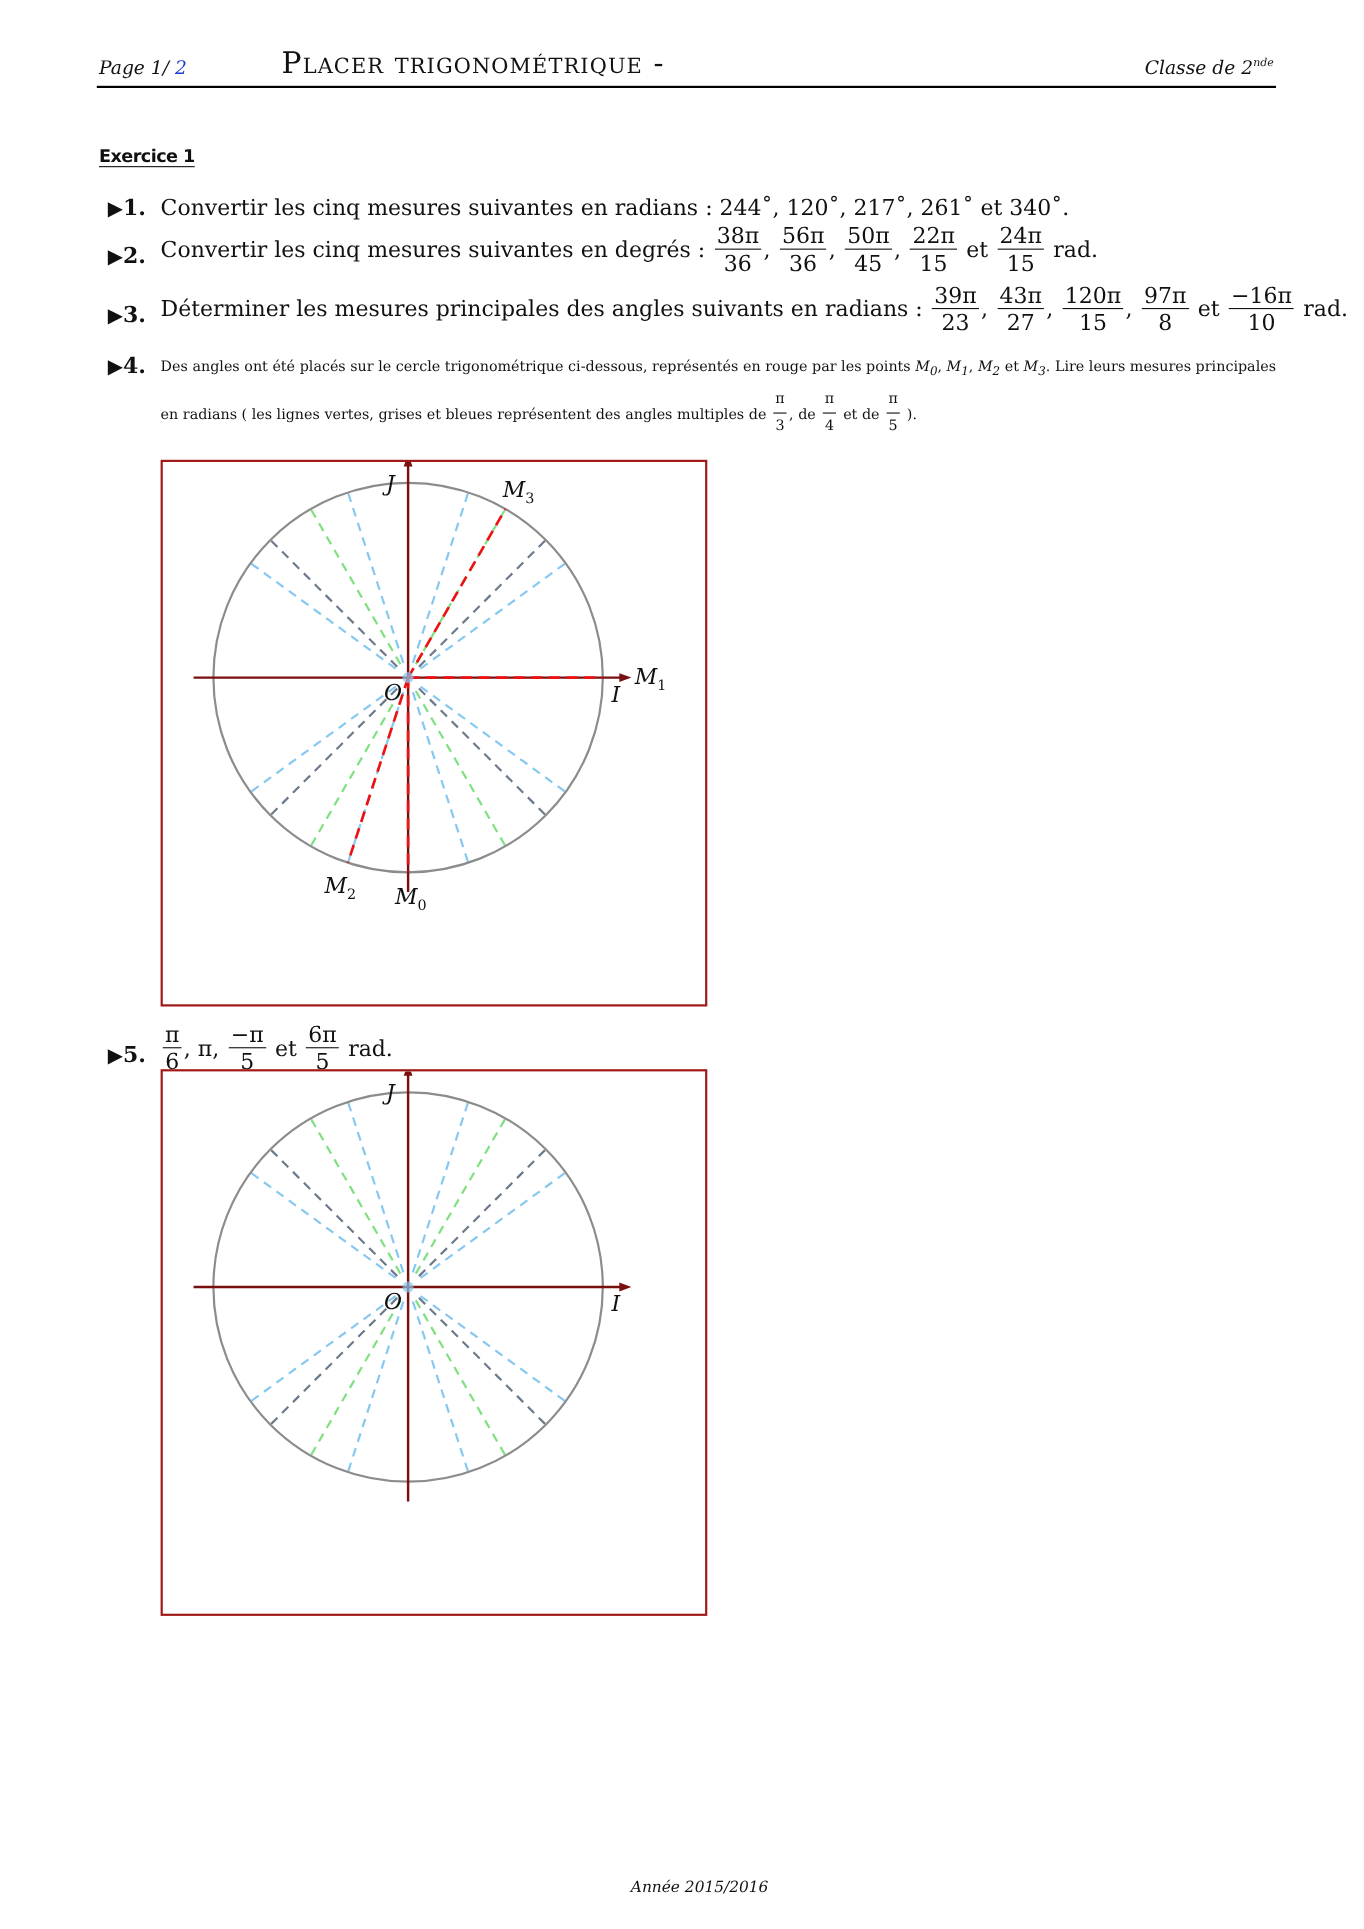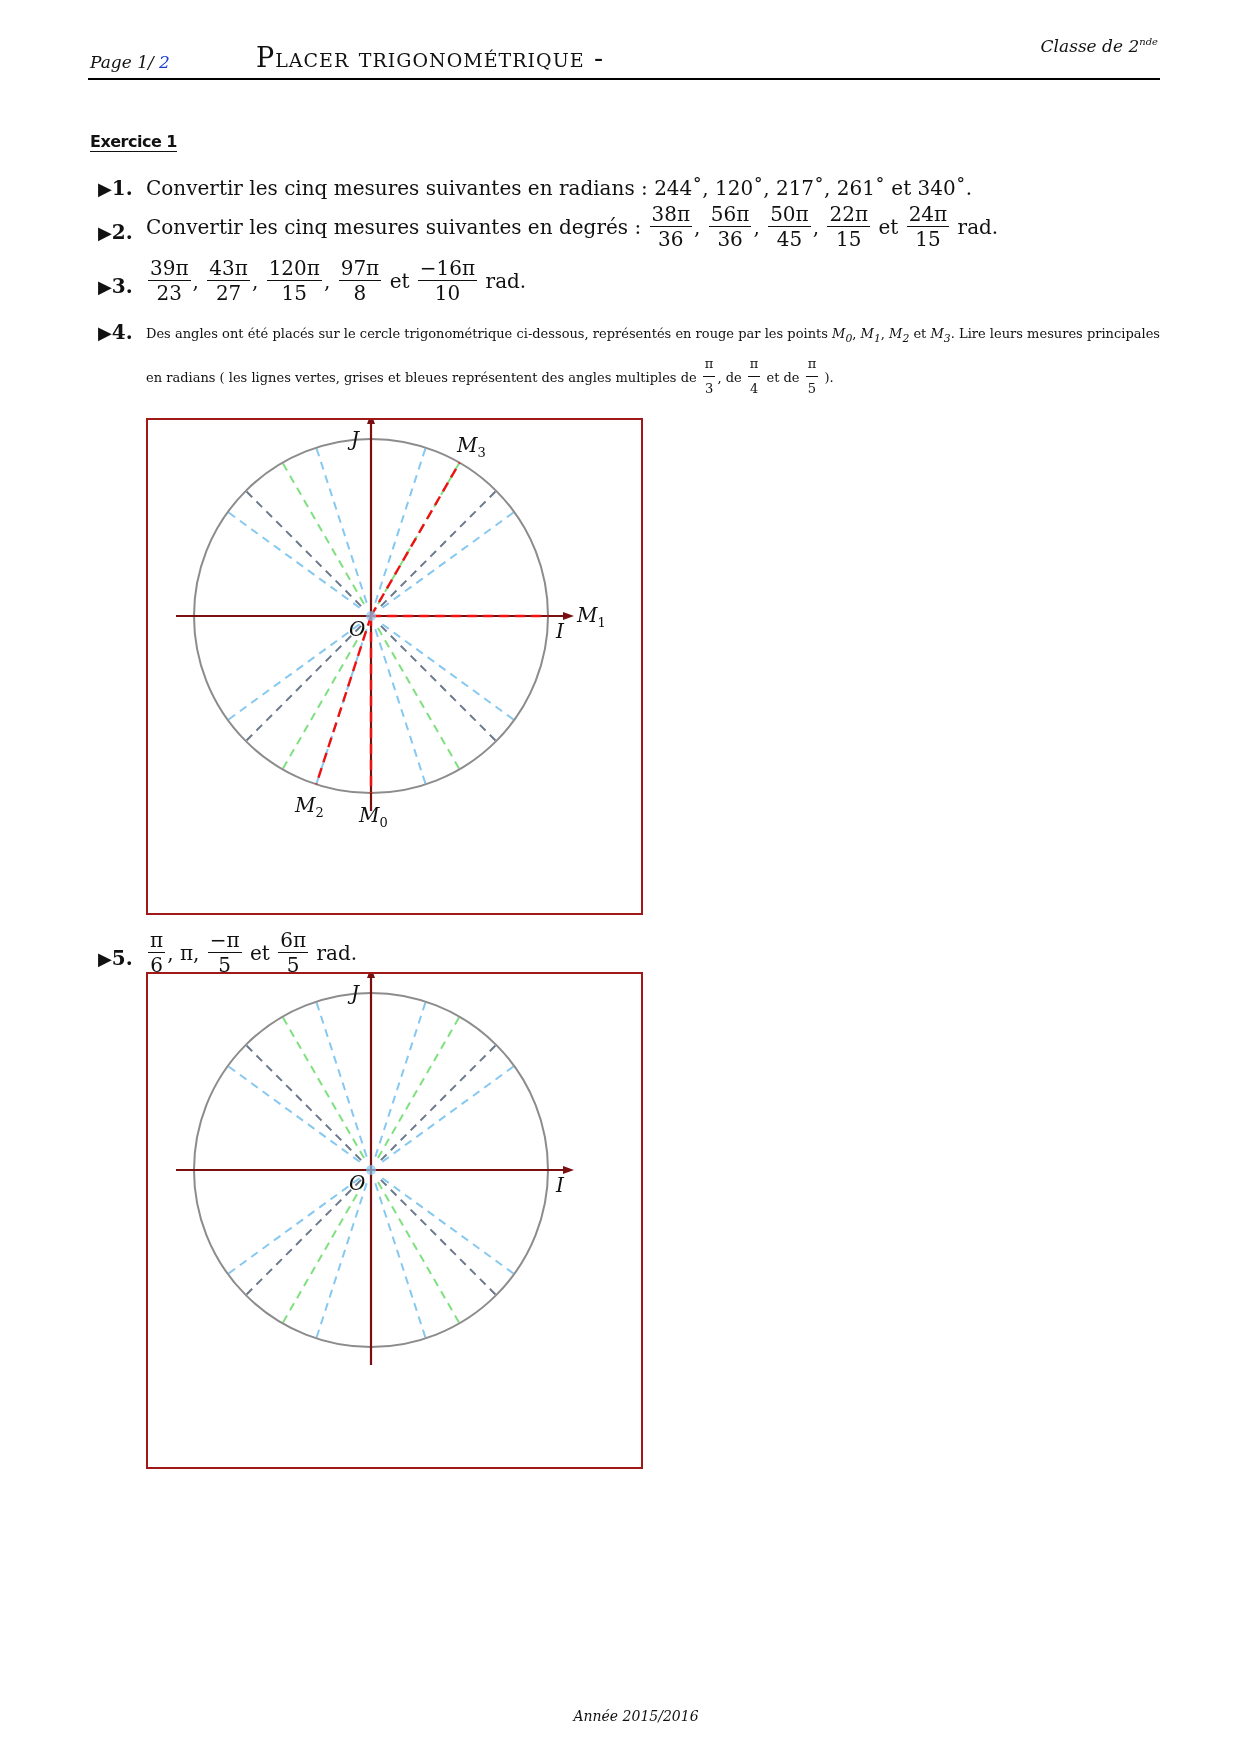--- a/index.html
+++ b/index.html
@@ -1,21 +1,21 @@
 <!DOCTYPE html>
 <html><head>
 <meta charset="utf-8">
 <style>
   html, body { margin: 0; padding: 0; background: #ffffff; }
   body { width: 1240px; height: 1754px; position: relative; font-family: "DejaVu Serif", "Liberation Serif", serif; color: #111; overflow: hidden; }
   .header { position: absolute; left: 88px; top: 44px; width: 1072px; height: 34px; border-bottom: 2px solid #000; }
   .hdr-page { position: absolute; left: 2px; bottom: 6px; font-style: italic; font-size: 17px; }
   .hdr-page a { color: #1a3fd0; text-decoration: none; }
   .hdr-title { position: absolute; left: 168px; bottom: 5px; font-size: 27px; letter-spacing: 1px; font-variant: small-caps; }
-  .hdr-class { position: absolute; right: 2px; bottom: 22px; font-style: italic; font-size: 17px; }
+  .hdr-class { position: absolute; right: 2px; bottom: 6px; font-style: italic; font-size: 17px; }
   .hdr-class sup { font-size: 10px; }
   .ex-title { position: absolute; left: 90px; top: 132px; font-family: "DejaVu Sans", "Liberation Sans", sans-serif; font-weight: bold; font-size: 16px; text-decoration: underline; text-underline-offset: 4px; letter-spacing: -0.5px; }
   .q { position: absolute; left: 98px; font-size: 20px; line-height: 28px; }
   .q .num { font-weight: bold; }
   .q .tri { font-size: 18px; }
   .q .body { position: absolute; left: 48px; top: 0; white-space: nowrap; }
   .frac { display: inline-block; vertical-align: middle; text-align: center; margin: 0 2px; line-height: 24px; position: relative; top: -2px; }
   .frac .n { display: block; border-bottom: 1.5px solid #111; padding: 0 2px; }
   .frac .d { display: block; padding: 0 2px; }
   .mi { font-style: italic; }
@@ -50,20 +50,21 @@
     <span class="frac"><span class="n">22π</span><span class="d">15</span></span>
     <span>et</span>
     <span class="frac"><span class="n">24π</span><span class="d">15</span></span>
     <span>rad.</span>
   </span>
 </div>
 
 <div class="q" style="top:272px;">
   <span class="tri">▶</span><span class="num">3.</span>
   <span class="body" style="top:-14px; width:1014px;">
+    <span>Déterminer les mesures principales des angles suivants en radians :</span>
     <span class="frac"><span class="n">39π</span><span class="d">23</span></span>,
     <span class="frac"><span class="n">43π</span><span class="d">27</span></span>,
     <span class="frac"><span class="n">120π</span><span class="d">15</span></span>,
     <span class="frac"><span class="n">97π</span><span class="d">8</span></span>
     <span>et</span>
     <span class="frac"><span class="n">−16π</span><span class="d">10</span></span>
     <span>rad.</span>
   </span>
 </div>
 

